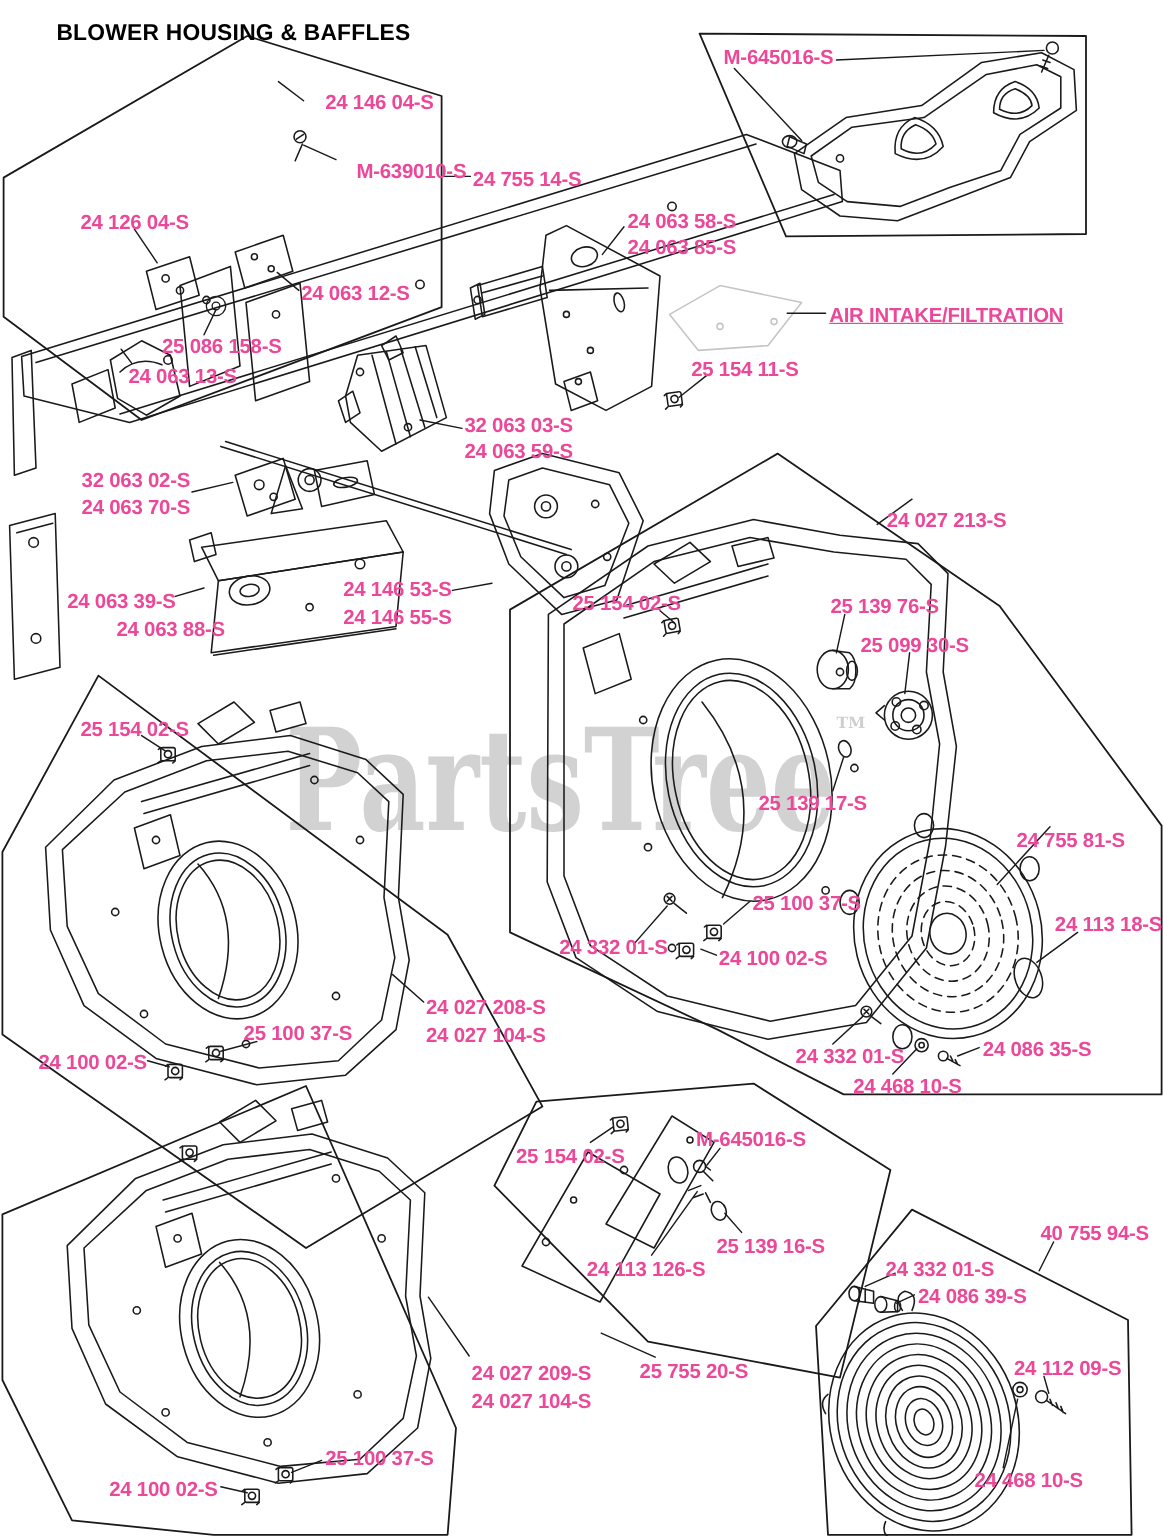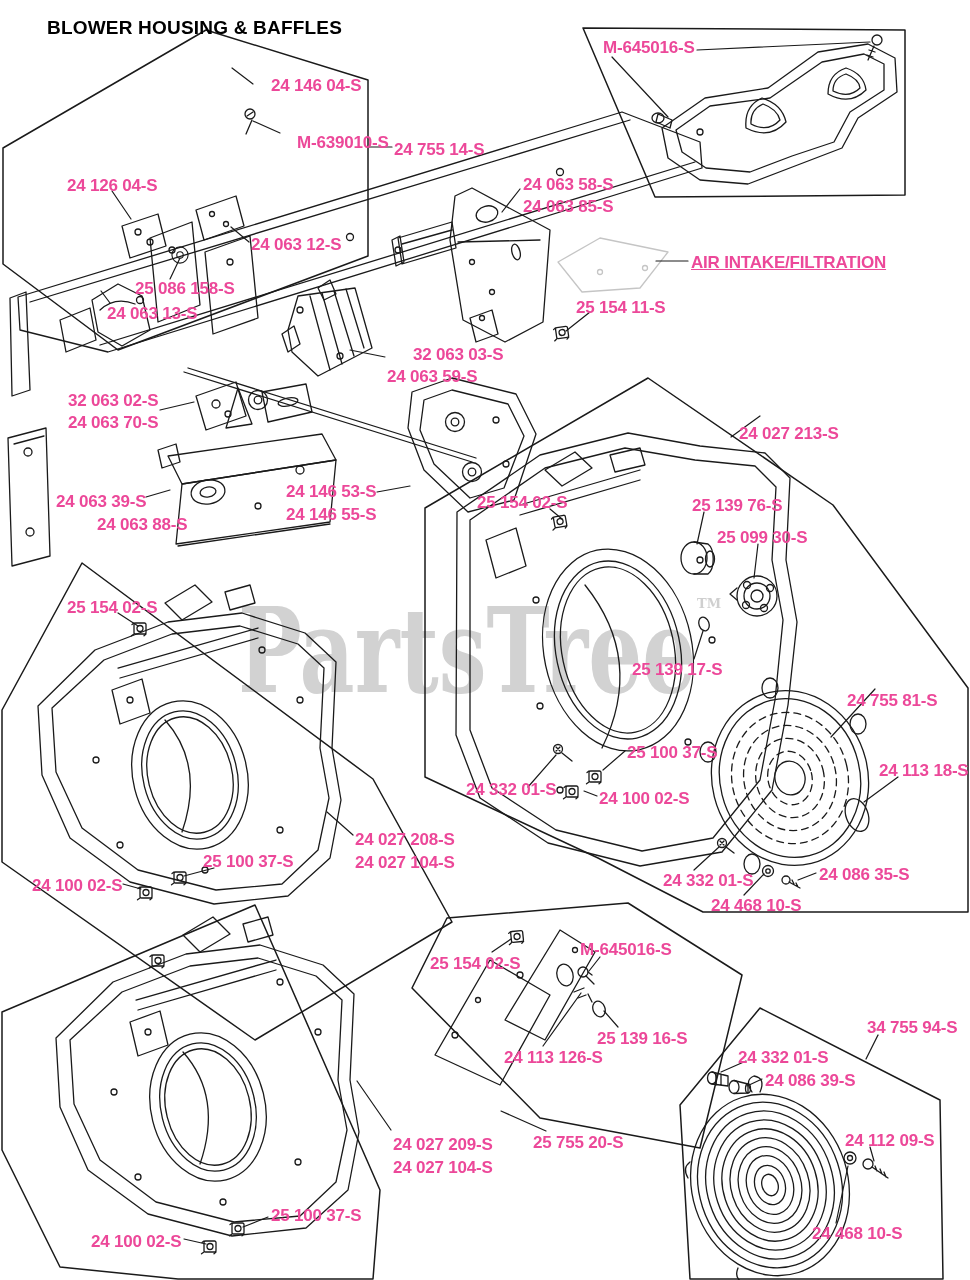--- a/index.html
+++ b/index.html
@@ -358,21 +358,21 @@
       <div class="callout" style="left: 394px; top: 140px;">24 755 14-S</div>
       <div class="callout" style="left: 603px; top: 38px;">M-645016-S</div>
       <div class="callout" style="left: 67px; top: 176px;">24 126 04-S</div>
       <div class="callout" style="left: 251px; top: 235px;">24 063 12-S</div>
       <div class="callout" style="left: 135px; top: 279px;">25 086 158-S</div>
       <div class="callout" style="left: 107px; top: 304px;">24 063 13-S</div>
       <div class="callout" style="left: 523px; top: 175px;">24 063 58-S</div>
       <div class="callout" style="left: 523px; top: 197px;">24 063 85-S</div>
       <div class="callout" style="left: 691px; top: 253px; text-decoration: underline;">AIR INTAKE/FILTRATION</div>
       <div class="callout" style="left: 576px; top: 298px;">25 154 11-S</div>
-      <div class="callout" style="left: 387px; top: 345px; margin-left: 26px;">32 063 03-S</div>
+      <div class="callout" style="left: 387px; top: 345px;">32 063 03-S</div>
       <div class="callout" style="left: 387px; top: 367px;">24 063 59-S</div>
       <div class="callout" style="left: 68px; top: 391px;">32 063 02-S</div>
       <div class="callout" style="left: 68px; top: 413px;">24 063 70-S</div>
       <div class="callout" style="left: 56px; top: 492px;">24 063 39-S</div>
       <div class="callout" style="left: 56px; top: 515px; margin-left: 41px;">24 063 88-S</div>
       <div class="callout" style="left: 286px; top: 482px;">24 146 53-S</div>
       <div class="callout" style="left: 286px; top: 505px;">24 146 55-S</div>
       <div class="callout" style="left: 739px; top: 424px;">24 027 213-S</div>
       <div class="callout" style="left: 477px; top: 493px;">25 154 02-S</div>
       <div class="callout" style="left: 692px; top: 496px;">25 139 76-S</div>
@@ -387,25 +387,25 @@
       <div class="callout" style="left: 355px; top: 830px;">24 027 208-S</div>
       <div class="callout" style="left: 355px; top: 853px;">24 027 104-S</div>
       <div class="callout" style="left: 203px; top: 852px;">25 100 37-S</div>
       <div class="callout" style="left: 32px; top: 876px;">24 100 02-S</div>
       <div class="callout" style="left: 663px; top: 871px;">24 332 01-S</div>
       <div class="callout" style="left: 819px; top: 865px;">24 086 35-S</div>
       <div class="callout" style="left: 711px; top: 896px;">24 468 10-S</div>
       <div class="callout" style="left: 430px; top: 954px;">25 154 02-S</div>
       <div class="callout" style="left: 580px; top: 940px;">M-645016-S</div>
       <div class="callout" style="left: 597px; top: 1029px;">25 139 16-S</div>
-      <div class="callout" style="left: 504px; top: 1048px;">24 113 126-S</div>
+      <div class="callout" style="left: 489px; top: 1048px;">24 113 126-S</div>
       <div class="callout" style="left: 393px; top: 1135px;">24 027 209-S</div>
       <div class="callout" style="left: 393px; top: 1158px;">24 027 104-S</div>
       <div class="callout" style="left: 533px; top: 1133px;">25 755 20-S</div>
       <div class="callout" style="left: 271px; top: 1206px;">25 100 37-S</div>
       <div class="callout" style="left: 91px; top: 1232px;">24 100 02-S</div>
       <div class="callout" style="left: 738px; top: 1048px;">24 332 01-S</div>
       <div class="callout" style="left: 765px; top: 1071px;">24 086 39-S</div>
-      <div class="callout" style="left: 867px; top: 1018px;">34 755 94-S</div>
+      <div class="callout" style="left: 867px; top: 1018px;">40 755 94-S</div>
       <div class="callout" style="left: 845px; top: 1131px;">24 112 09-S</div>
       <div class="callout" style="left: 812px; top: 1224px;">24 468 10-S</div>
     </div>
 </div>
 
 </body></html>

